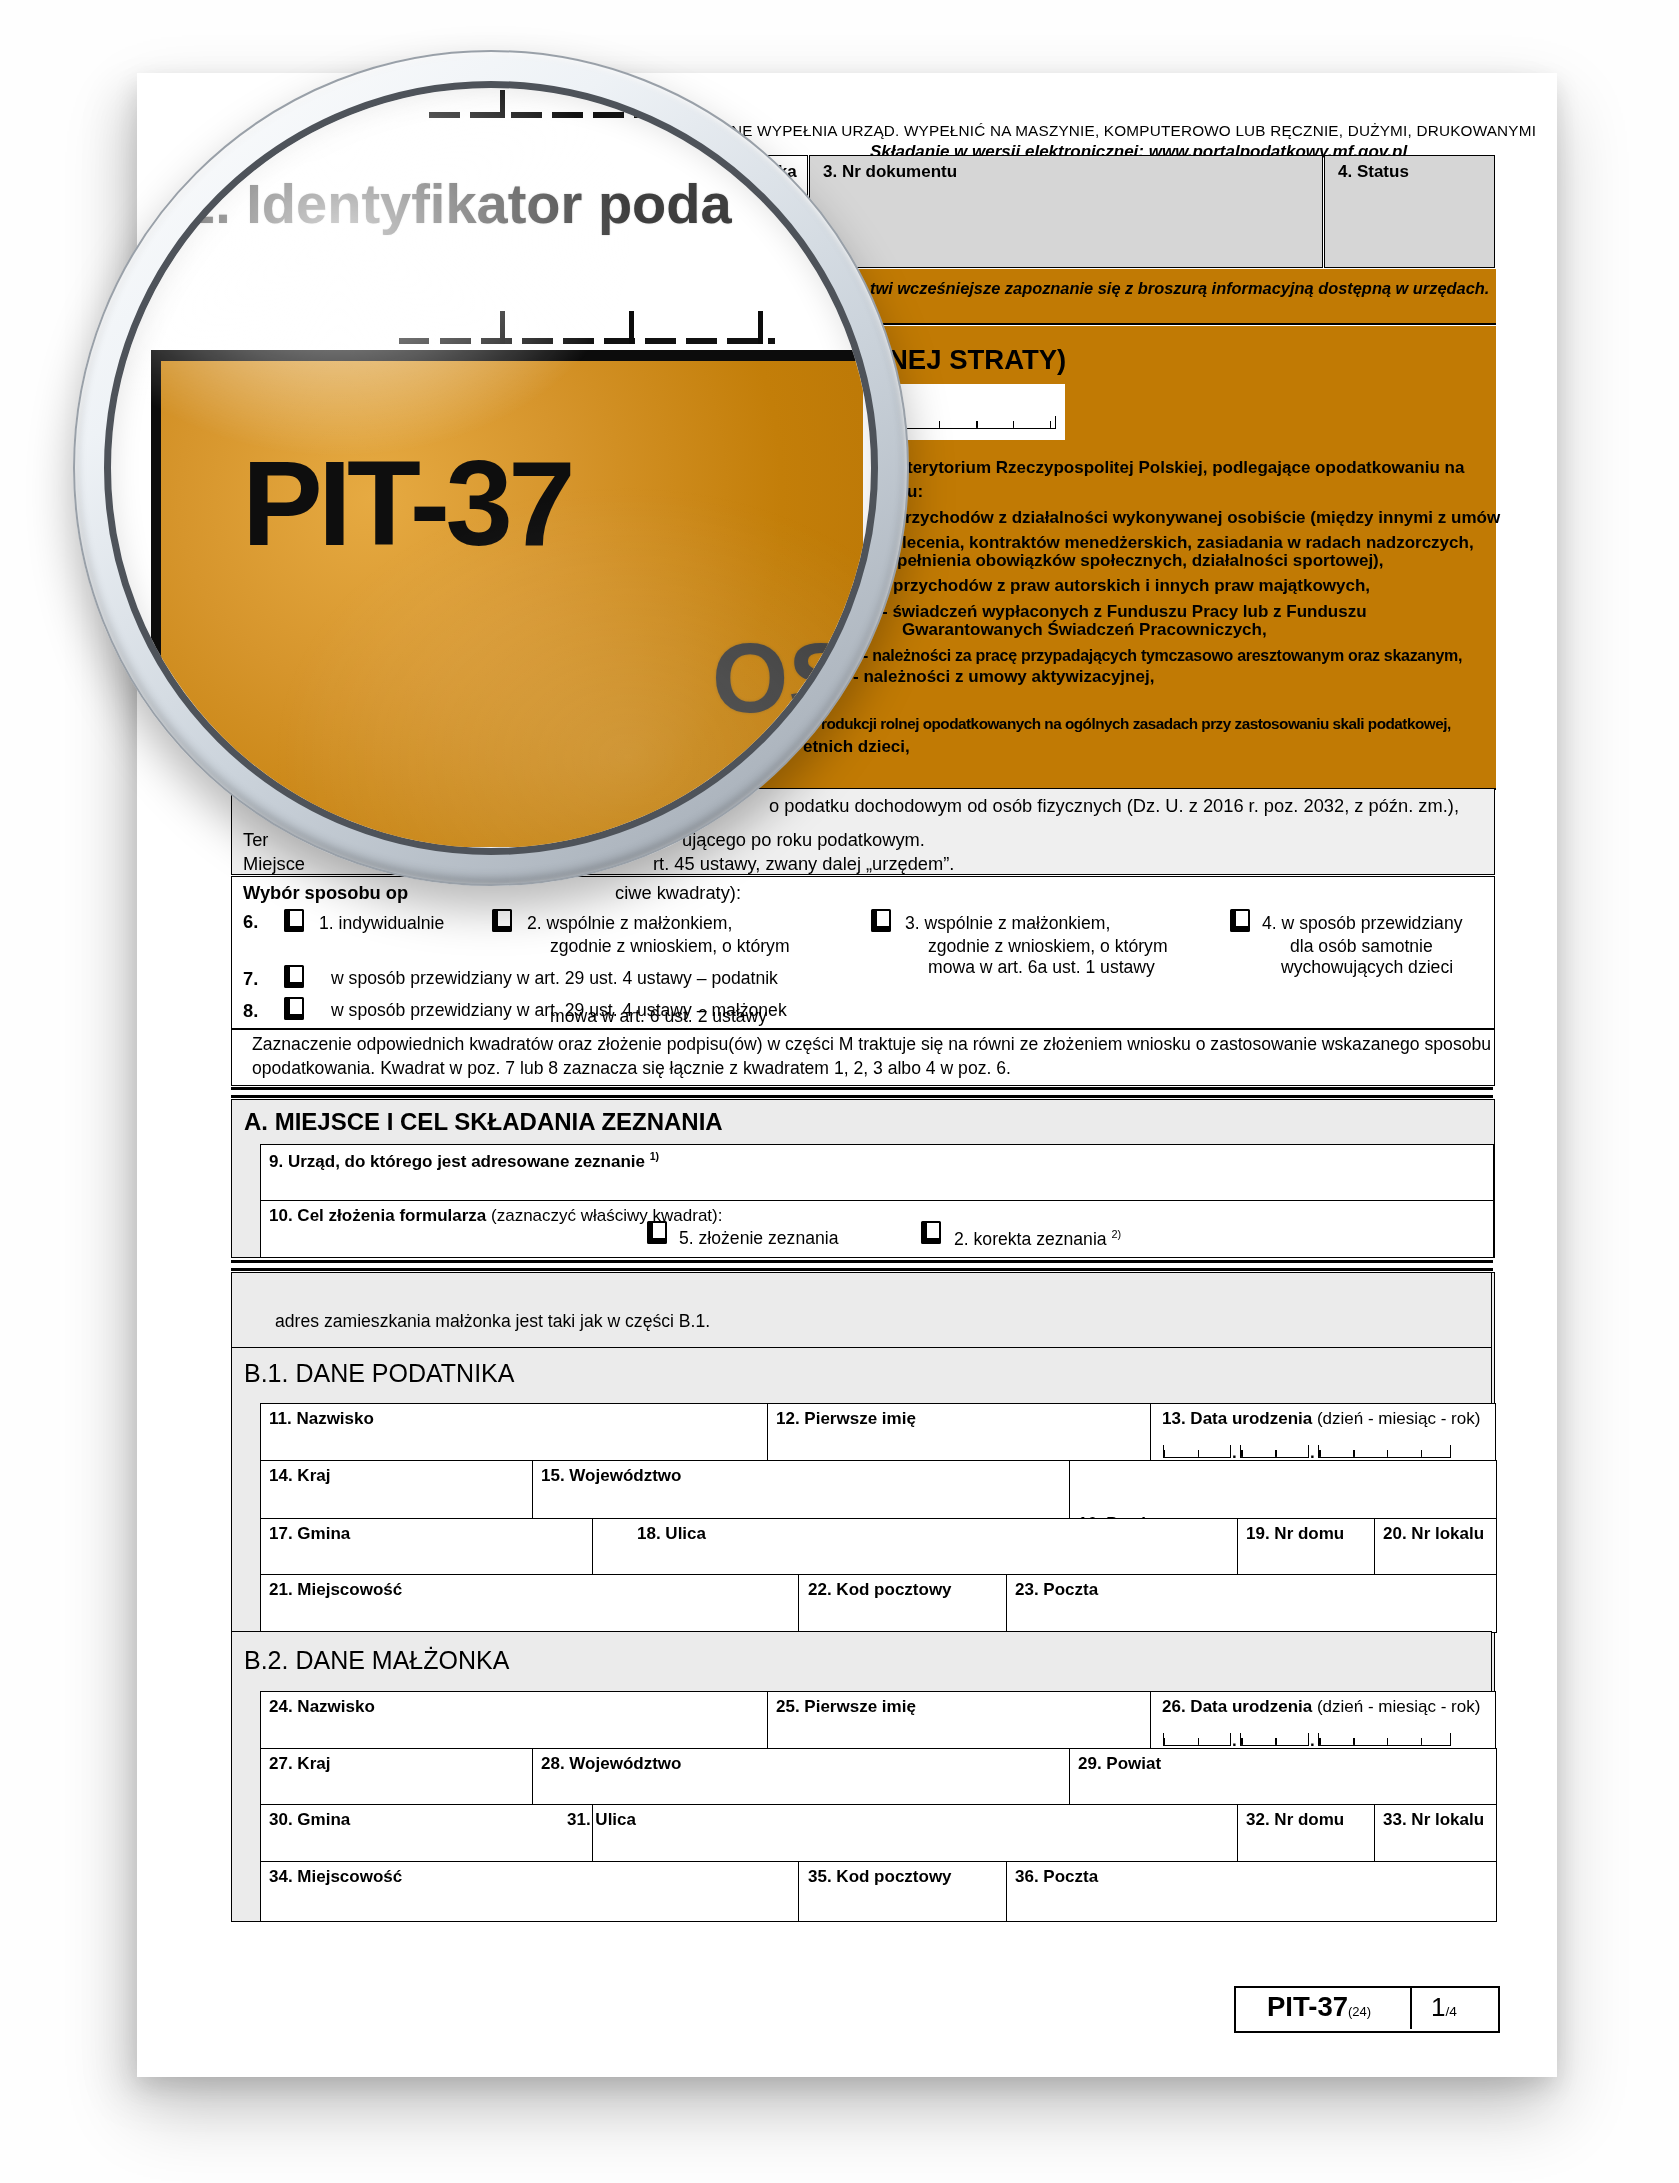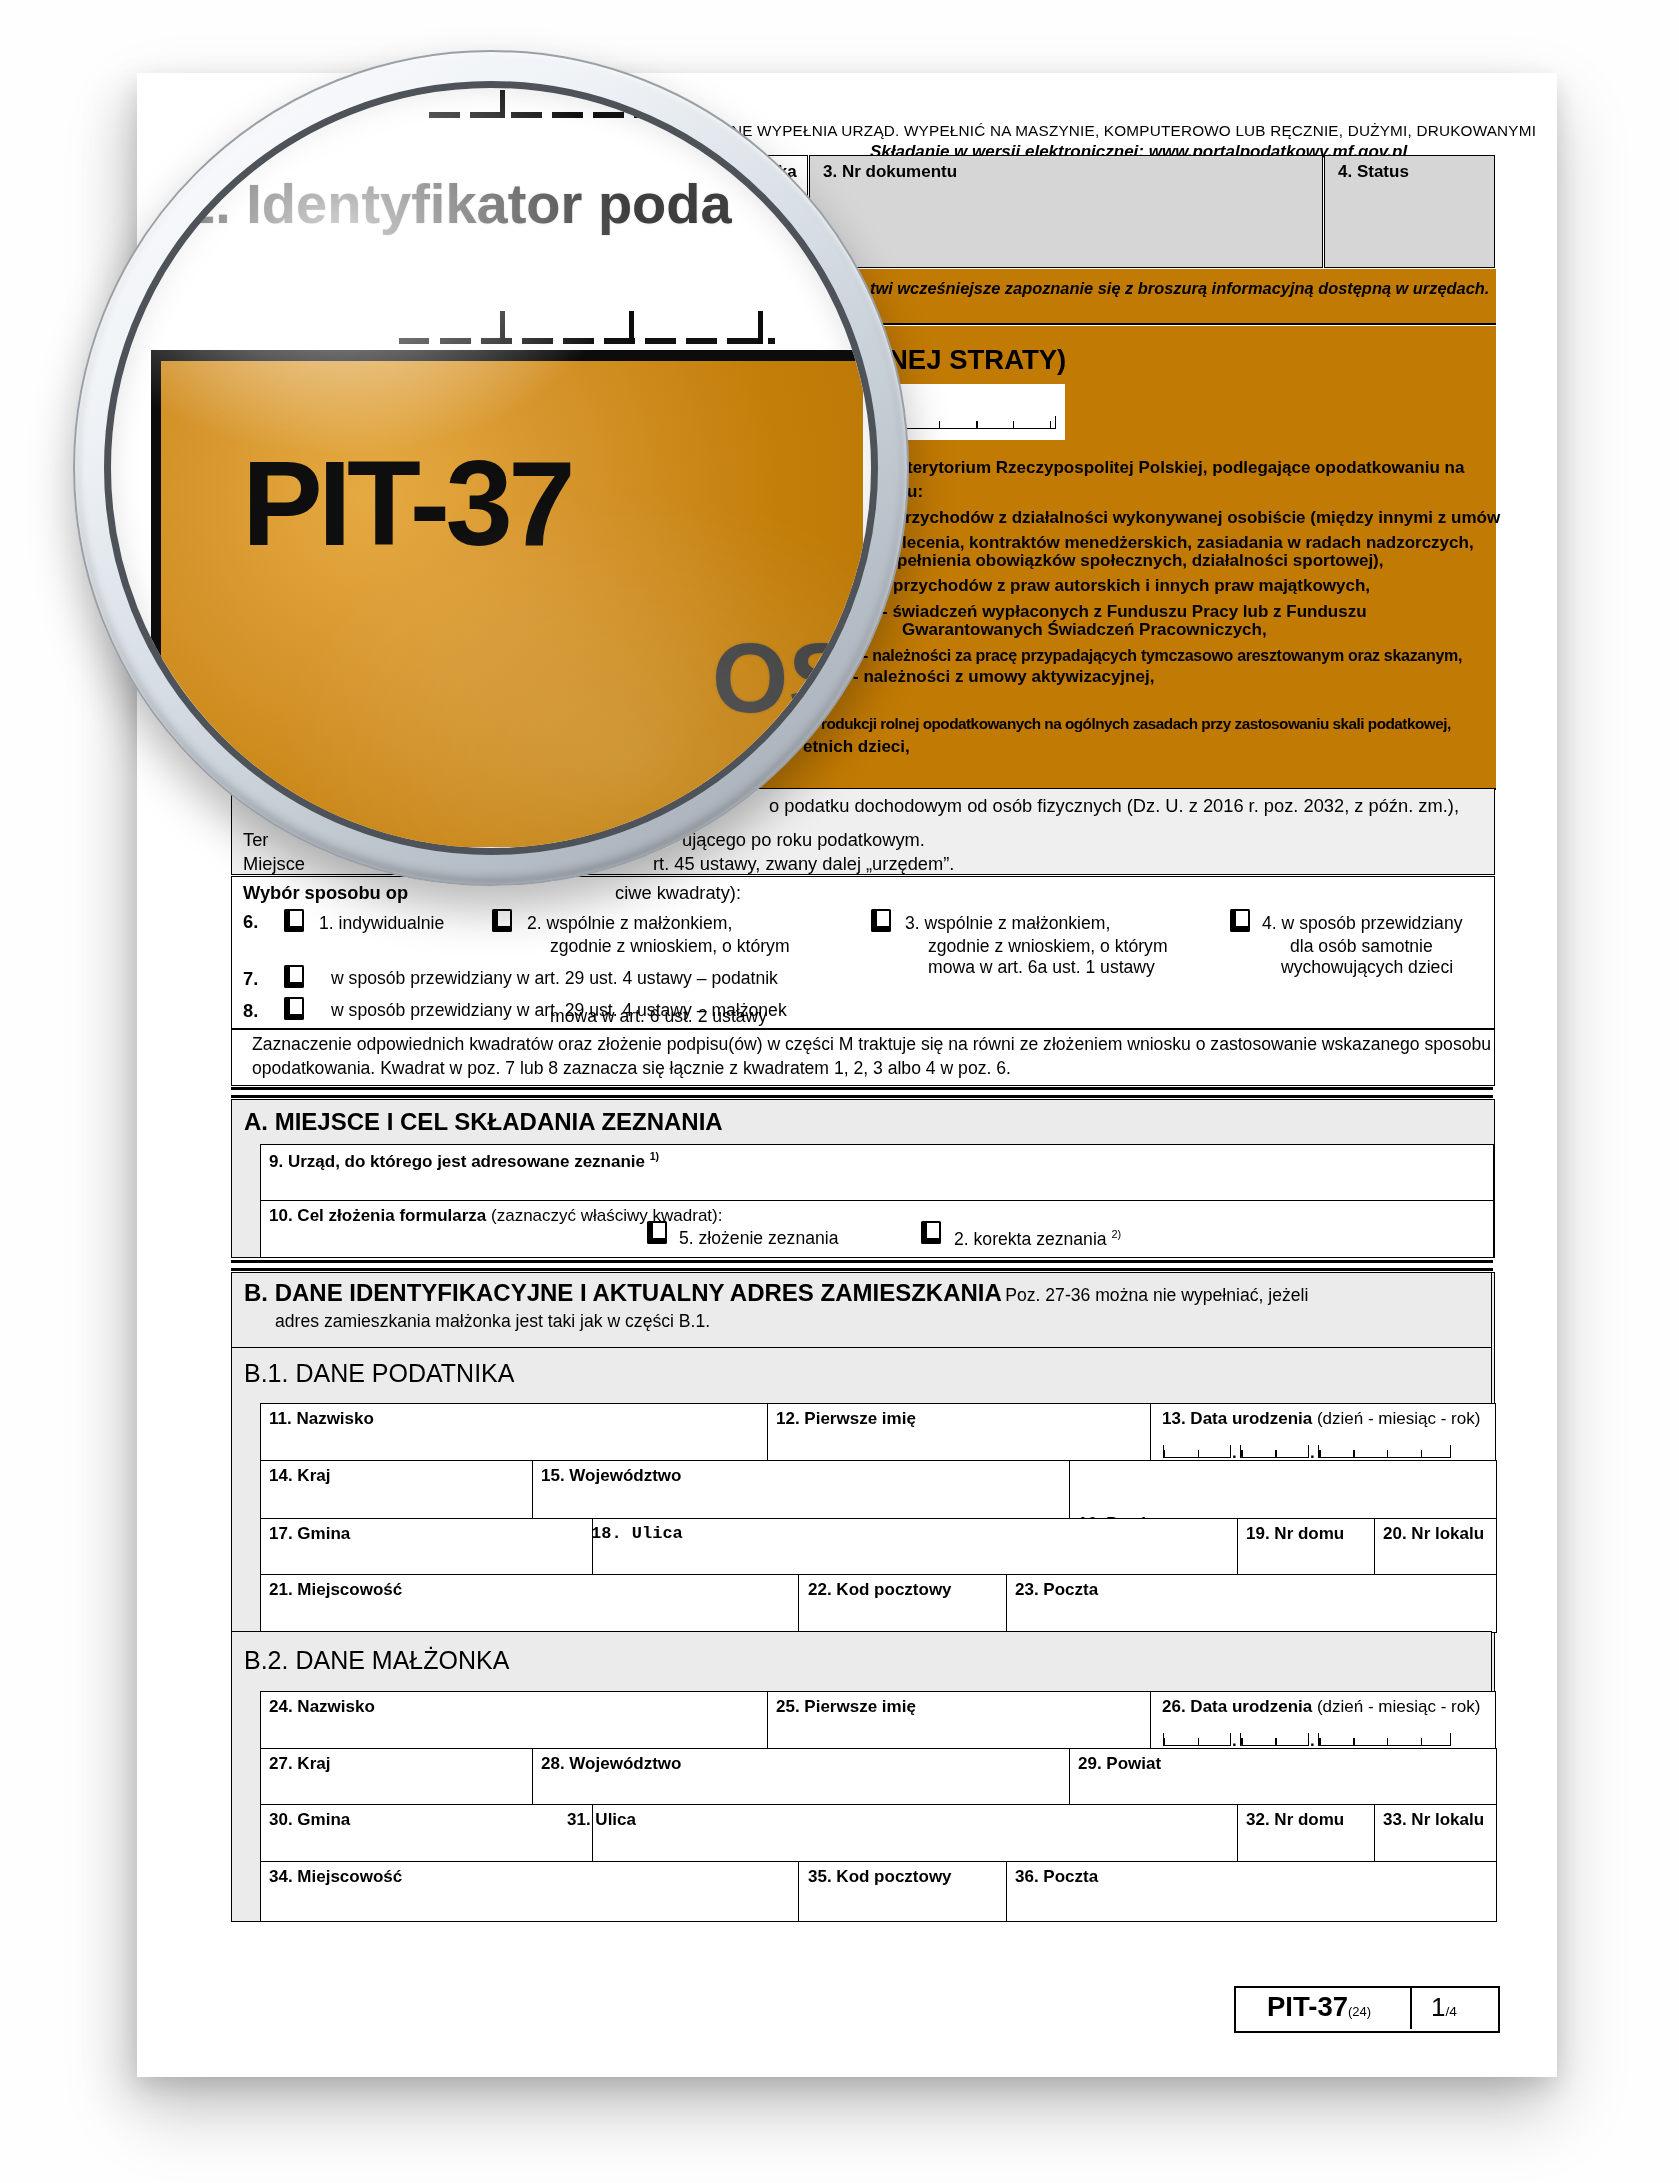--- a/index.html
+++ b/index.html
@@ -138,21 +138,20 @@
   <div class="cell" style="left:260px;top:1200px;width:1232px;height:56px;"></div>
   <div class="abs lbl nw" style="left:269px;top:1206px;"><span>10. Cel złożenia formularza</span><span class="rg"> (zaznaczyć właściwy kwadrat):</span></div>
   <span class="cb" style="left:647px;top:1221px;"></span>
   <div class="abs nw" style="left:679px;top:1228px;font-size:17.6px;">5. złożenie zeznania</div>
   <span class="cb" style="left:921px;top:1221px;"></span>
   <div class="abs nw" style="left:954px;top:1228px;font-size:17.6px;"><span>2. korekta zeznania</span> <sup>2)</sup></div>
 
   <div class="drule" style="left:231px;top:1260px;width:1262px;"></div>
   <div class="frame" style="left:231px;top:1272px;width:1262px;height:648px;"></div>
   <div class="band" style="left:231px;top:1272px;width:1259px;height:75px;"></div>
-  <div class="abs nw" style="left:244px;top:1279px;"><span class="band-t">B. DANE IDENTYFIKACYJNE I AKTUALNY ADRES ZAMIESZKANIA</span> <span style="font-size:17.6px;">Poz. 27-36 można nie wypełniać, jeżeli</span></div>
   <div class="abs nw" style="left:275px;top:1311px;font-size:17.6px;">adres zamieszkania małżonka jest taki jak w części B.1.</div>
   <div class="band" style="left:231px;top:1347px;width:1259px;height:56px;border-bottom:none;"></div>
   <div class="abs sub-t nw" style="left:244px;top:1359px;">B.1. DANE PODATNIKA</div>
 
   <div class="cell" style="left:260px;top:1403px;width:508px;height:57px;"></div>
   <div class="abs lbl" style="left:269px;top:1409px;">11. Nazwisko</div>
   <div class="cell" style="left:767px;top:1403px;width:383px;height:57px;"></div>
   <div class="abs lbl" style="left:776px;top:1409px;">12. Pierwsze imię</div>
   <div class="cell" style="left:1150px;top:1403px;width:344px;height:57px;"></div>
   <div class="abs lbl nw" style="left:1162px;top:1409px;"><span>13. Data urodzenia</span> <span class="rg">(dzień - miesiąc - rok)</span></div>
@@ -165,21 +164,21 @@
   <div class="cell" style="left:260px;top:1460px;width:273px;height:57px;"></div>
   <div class="abs lbl" style="left:269px;top:1466px;">14. Kraj</div>
   <div class="cell" style="left:532px;top:1460px;width:537px;height:57px;"></div>
   <div class="abs lbl" style="left:541px;top:1466px;">15. Województwo</div>
   <div class="cell" style="left:1069px;top:1460px;width:426px;height:57px;"></div>
   <div class="abs lbl" style="left:1078px;top:1466px;margin-top:48px;">16. Powiat</div>
 
   <div class="cell" style="left:260px;top:1518px;width:332px;height:56px;"></div>
   <div class="abs lbl" style="left:269px;top:1524px;">17. Gmina</div>
   <div class="cell" style="left:592px;top:1518px;width:645px;height:56px;"></div>
-  <div class="abs lbl" style="left:591px;top:1524px;font-family:Liberation Mono, monospace;">18. Ulica</div>
+  <div class="abs lbl" style="left:637px;top:1524px;">18. Ulica</div>
   <div class="cell" style="left:1237px;top:1518px;width:137px;height:56px;"></div>
   <div class="abs lbl" style="left:1246px;top:1524px;">19. Nr domu</div>
   <div class="cell" style="left:1374px;top:1518px;width:121px;height:56px;"></div>
   <div class="abs lbl" style="left:1383px;top:1524px;">20. Nr lokalu</div>
 
   <div class="cell" style="left:260px;top:1574px;width:539px;height:57px;"></div>
   <div class="abs lbl" style="left:269px;top:1580px;">21. Miejscowość</div>
   <div class="cell" style="left:798px;top:1574px;width:208px;height:57px;"></div>
   <div class="abs lbl" style="left:808px;top:1580px;">22. Kod pocztowy</div>
   <div class="cell" style="left:1006px;top:1574px;width:489px;height:57px;"></div>

